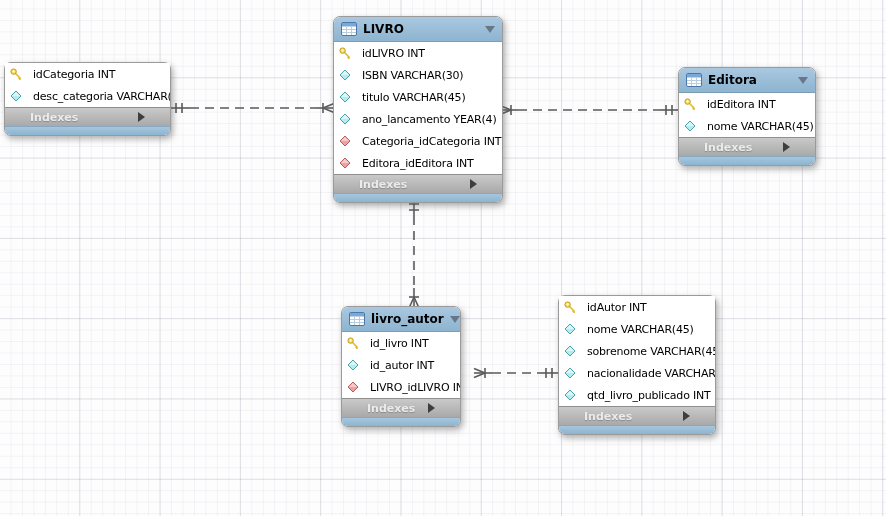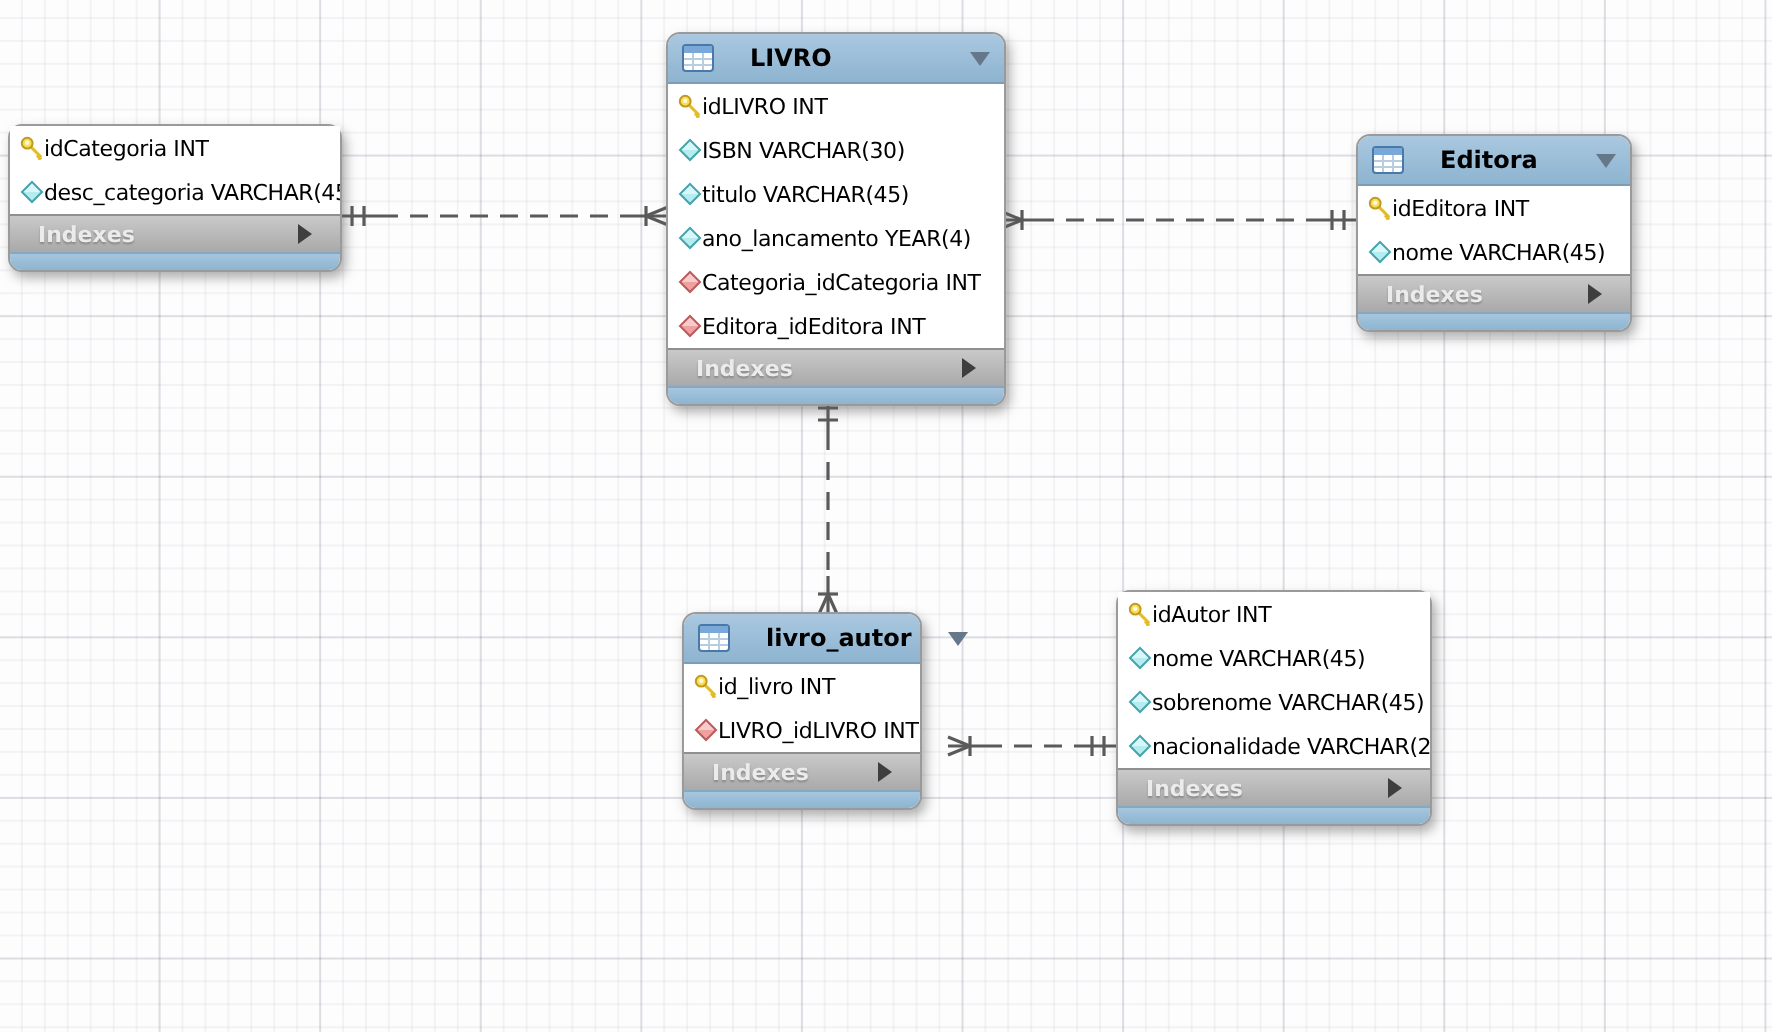--- a/index.html
+++ b/index.html
@@ -17,33 +17,33 @@
   }
   #connectors{position:absolute;left:0;top:0;z-index:1;}
   #connectors path{stroke:#5a5a5a;stroke-width:1.6;fill:none;}
   #connectors path.dash{stroke-dasharray:9 6;}
   .table{
     position:absolute;z-index:2;background:#fff;
     border:1px solid #9a9a9a;border-radius:7px;
     box-shadow:2px 3px 6px rgba(95,95,95,0.5);
   }
   .thead{
-    height:24px;display:flex;align-items:center;gap:18px;padding:0 7px;
+    height:24px;display:flex;align-items:center;gap:6px;padding:0 7px;
     background:linear-gradient(#aac8e0,#8db4d0);
     border-bottom:1px solid #7d9cb5;border-radius:6px 6px 0 0;
     font-size:12px;font-weight:bold;color:#000;
   }
   .tarrow{width:0;height:0;border-left:5px solid transparent;border-right:5px solid transparent;
     border-top:7px solid #66778a;margin-left:auto;}
   .tbody{background:#fff;}
-  .col{height:22px;display:flex;align-items:center;gap:0;padding:0 4px 0 5px;
+  .col{height:22px;display:flex;align-items:center;gap:11px;padding:0 4px 0 5px;
     font-size:11px;letter-spacing:-0.2px;color:#000;white-space:nowrap;overflow:hidden;}
   .ic{flex:0 0 auto;display:block;}
   .tindexes{
-    height:18px;display:flex;align-items:center;padding:0 14px;
+    height:18px;display:flex;align-items:center;padding:0 25px;
     background:linear-gradient(#c9c9c9,#a9a9a9);border-top:1px solid #8f8f8f;
     font-size:11px;font-weight:bold;color:#ebebeb;text-shadow:0 1px 1px #8a8a8a;
   }
   .iarrow{width:0;height:0;border-top:5px solid transparent;border-bottom:5px solid transparent;
     border-left:7px solid #3e3e3e;margin-left:auto;}
   .tfoot{height:8px;background:linear-gradient(#a6c6de,#8db4d0);
     border-top:1px solid #86a8c2;border-radius:0 0 6px 6px;}
   #defs{position:absolute;width:0;height:0;overflow:hidden;}
 </style>
 </head>
@@ -224,20 +224,26 @@
   </div>
   <div class="tbody">
     <div class="col">
       <svg class="ic" width="12" height="12">
           <use href="#sym-key"></use>
         </svg>
       <span>id_livro INT</span>
     </div>
     <div class="col">
       <svg class="ic" width="12" height="12">
+          <use href="#sym-diam-cyan"></use>
+        </svg>
+      <span>id_autor INT</span>
+    </div>
+    <div class="col">
+      <svg class="ic" width="12" height="12">
           <use href="#sym-diam-red"></use>
         </svg>
       <span>LIVRO_idLIVRO INT</span>
     </div>
   </div>
   <div class="tindexes">
     <span>Indexes</span>
     <span class="iarrow"></span>
   </div>
   <div class="tfoot"></div>
@@ -262,19 +268,25 @@
           <use href="#sym-diam-cyan"></use>
         </svg>
       <span>sobrenome VARCHAR(45)</span>
     </div>
     <div class="col">
       <svg class="ic" width="12" height="12">
           <use href="#sym-diam-cyan"></use>
         </svg>
       <span>nacionalidade VARCHAR(25)</span>
     </div>
+    <div class="col">
+      <svg class="ic" width="12" height="12">
+          <use href="#sym-diam-cyan"></use>
+        </svg>
+      <span>qtd_livro_publicado INT</span>
+    </div>
   </div>
   <div class="tindexes">
     <span>Indexes</span>
     <span class="iarrow"></span>
   </div>
   <div class="tfoot"></div>
 </div>
 
 </body></html>

